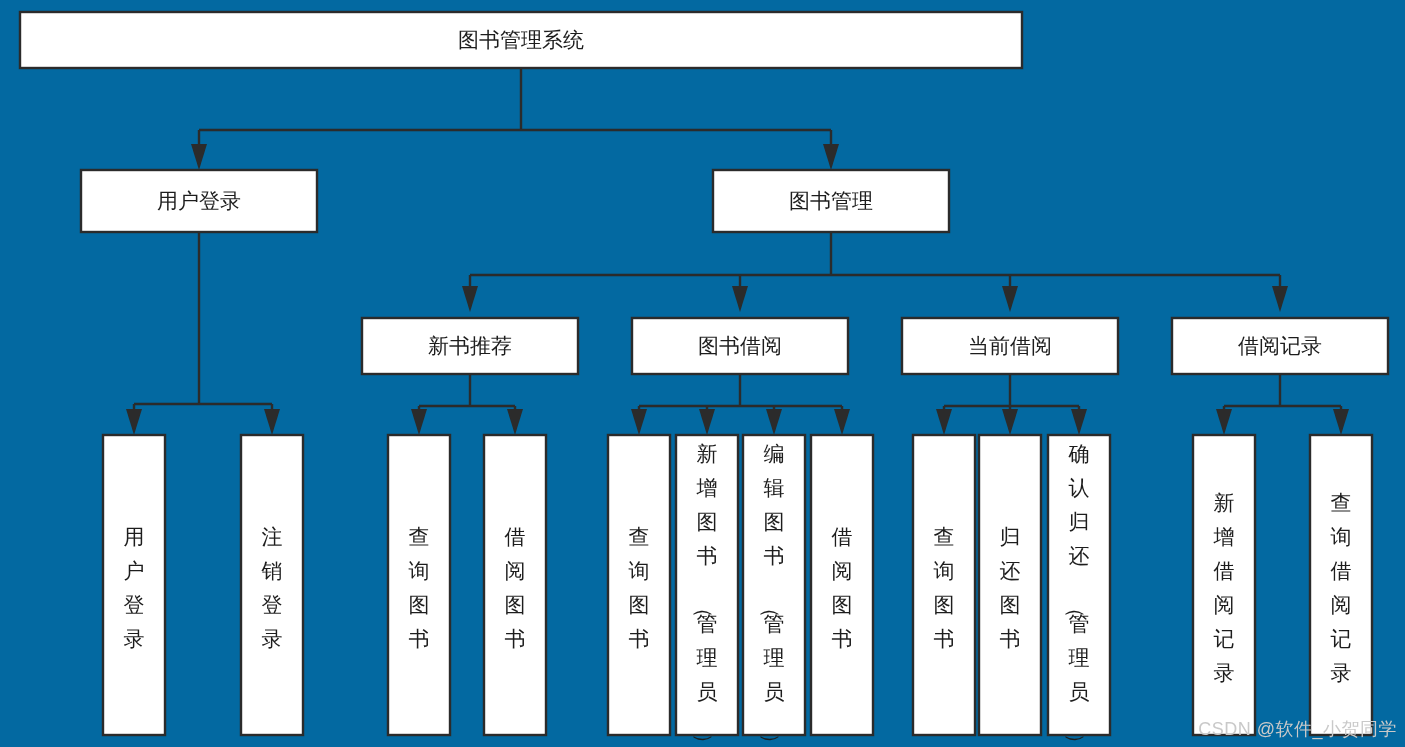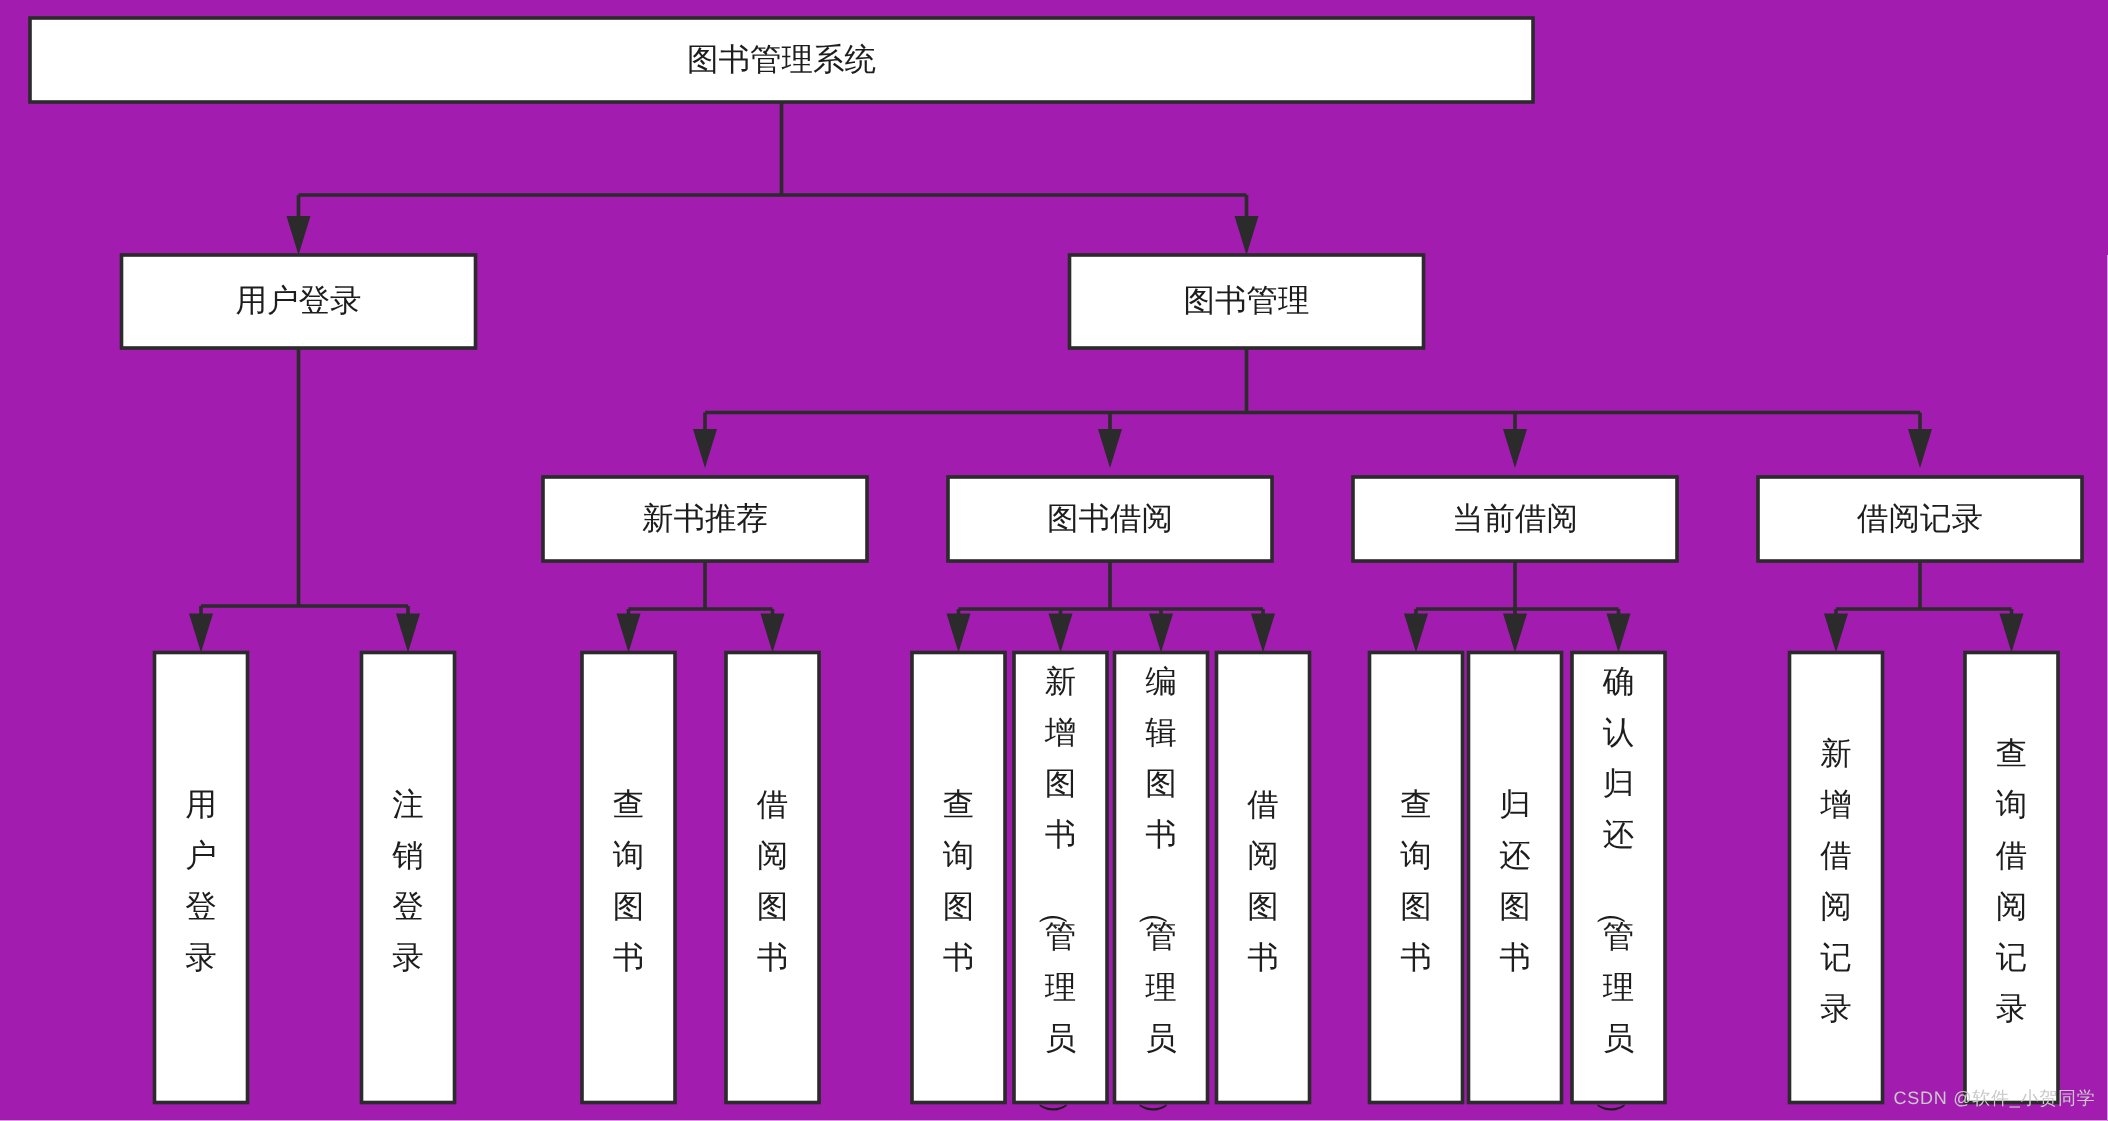--- a/index.html
+++ b/index.html
@@ -8,21 +8,21 @@
     padding: 0;
     background: #ffffff;
   }
   body {
     font-family: "Liberation Sans", "DejaVu Sans", sans-serif;
   }
   #canvas {
     position: relative;
     width: 1405px;
     height: 747px;
-    background: #a21caf;
+    background: #0369a1;
     overflow: hidden;
   }
   svg.diagram {
     position: absolute;
     left: 0;
     top: 0;
     width: 1405px;
     height: 747px;
   }
   .node-rect {
@@ -51,21 +51,21 @@
   }
   .arrow-head {
     fill: #2b2b2b;
     stroke: none;
   }
   .watermark {
     position: absolute;
     right: 8px;
     bottom: 6px;
     font-family: "Liberation Sans", "DejaVu Sans", sans-serif;
-    font-size: 12px;
+    font-size: 18px;
     color: #c9c9c9;
     letter-spacing: 0.5px;
     white-space: nowrap;
     user-select: none;
   }
 </style>
 </head>
 <body>
 
 <div id="canvas">

